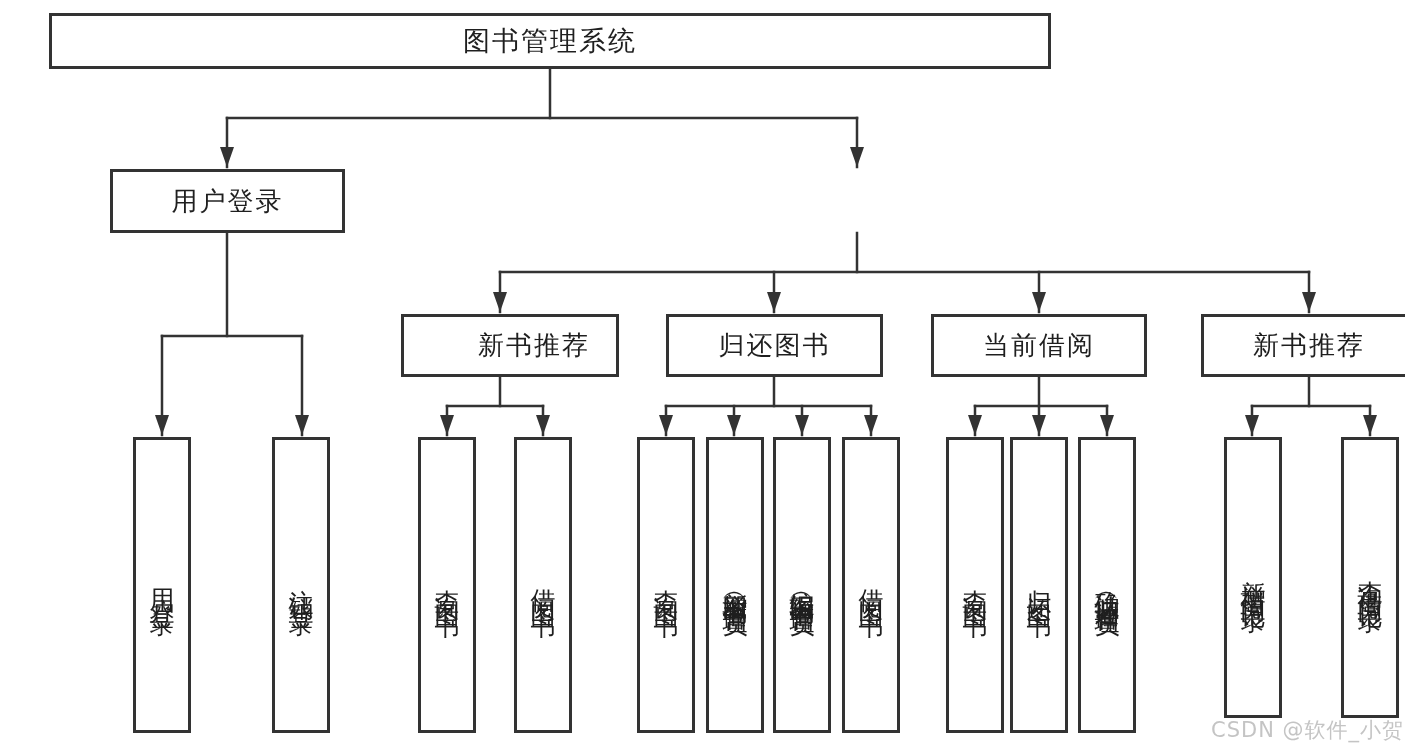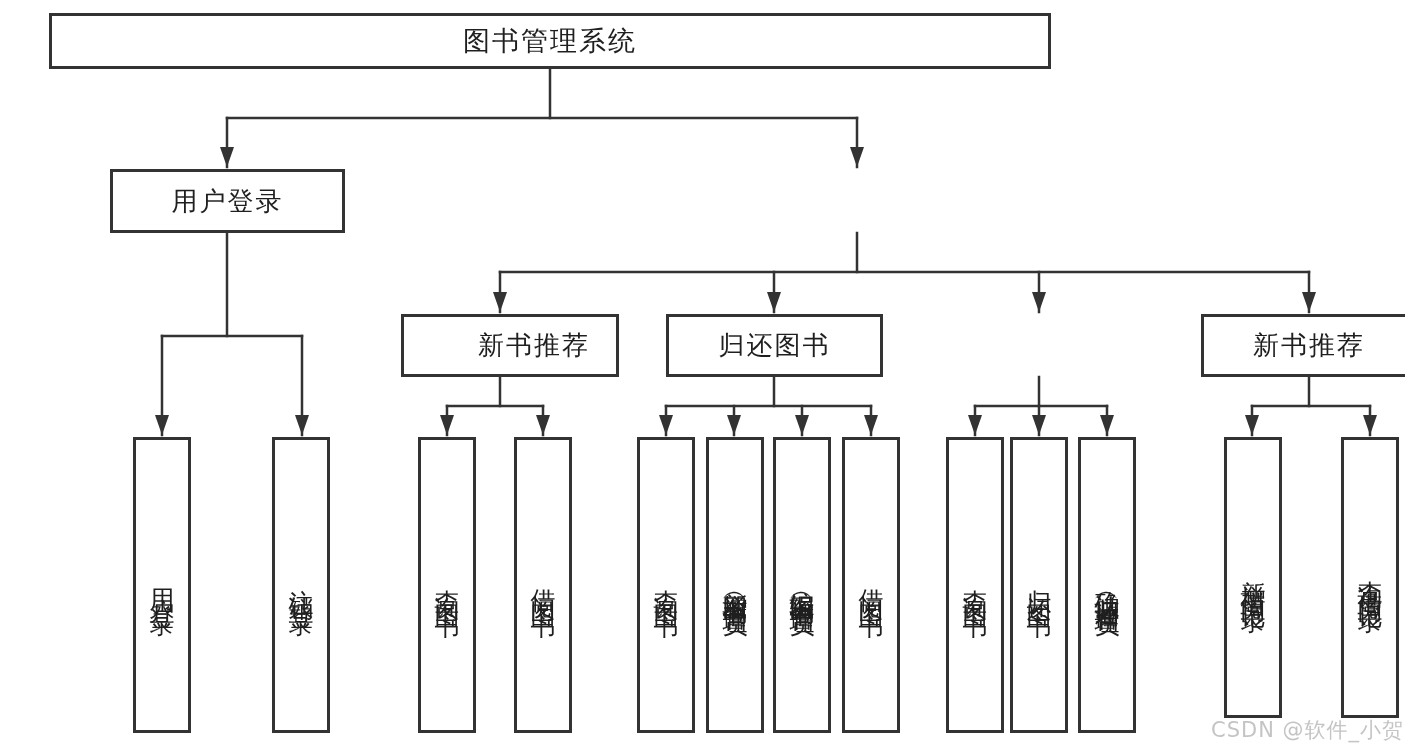--- a/index.html
+++ b/index.html
@@ -92,20 +92,21 @@
       <line x1="1342" y1="406" x2="1342" y2="435" marker-end="url(#arrow)"></line>
     </g>
   </svg>
 
   <div class="node hbox root">图书管理系统</div>
 
   <div class="node hbox lvl2-a">用户登录</div>
 
   <div class="node hbox lvl3 m0">新书推荐</div>
   <div class="node hbox lvl3 m1">归还图书</div>
+  <div class="node hbox lvl3 m2">当前借阅</div>
   <div class="node hbox lvl3 m3">新书推荐</div>
 
   <div class="node leaf ls8" style="left:105px">用户登录</div>
   <div class="node leaf ls8" style="left:244px">注销登录</div>
   <div class="node leaf ls8" style="left:390px">查询图书</div>
   <div class="node leaf ls8" style="left:486px">借阅图书</div>
   <div class="node leaf ls8" style="left:609px">查询图书</div>
   <div class="node leaf ls3" style="left:678px">新增图书（管理员）</div>
   <div class="node leaf ls3" style="left:745px">编辑图书（管理员）</div>
   <div class="node leaf ls8" style="left:814px">借阅图书</div>

